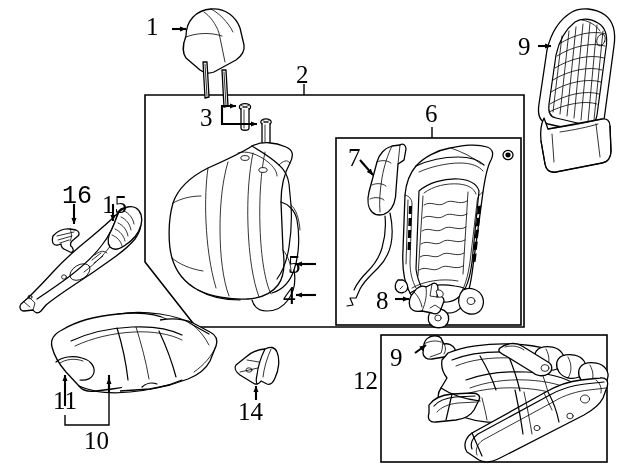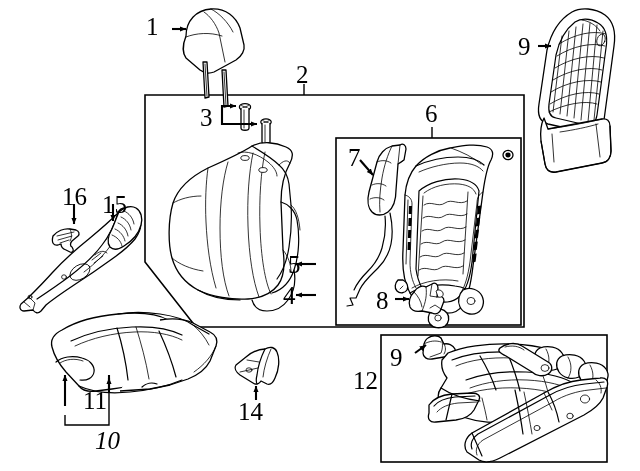--- a/index.html
+++ b/index.html
@@ -490,21 +490,21 @@
 
   <div class="callout-label" style="left:146px;top:14px;">1</div>
   <div class="callout-label" style="left:296px;top:62px;">2</div>
   <div class="callout-label" style="left:200px;top:105px;">3</div>
   <div class="callout-label" style="left:283px;top:283px;">4</div>
   <div class="callout-label" style="left:288px;top:252px;">5</div>
   <div class="callout-label" style="left:425px;top:101px;">6</div>
   <div class="callout-label" style="left:348px;top:145px;">7</div>
   <div class="callout-label" style="left:376px;top:288px;">8</div>
   <div class="callout-label" style="left:518px;top:34px;">9</div>
-  <div class="callout-label" style="left:95px;top:428px;font-style:italic;">10</div>
-  <div class="callout-label" style="left:53px;top:388px;margin-left:30px;">11</div>
+  <div class="callout-label" style="left:84px;top:428px;">10</div>
+  <div class="callout-label" style="left:53px;top:388px;">11</div>
   <div class="callout-label" style="left:353px;top:368px;">12</div>
   <div class="callout-label" style="left:390px;top:345px;">9</div>
   <div class="callout-label" style="left:238px;top:399px;">14</div>
   <div class="callout-label" style="left:102px;top:192px;">15</div>
-  <div class="callout-label" style="left:62px;top:184px;">16</div>
+  <div class="callout-label" style="left:62px;top:184px;font-family:Liberation Mono, monospace;">16</div>
 
 </div>
 
 </body></html>

